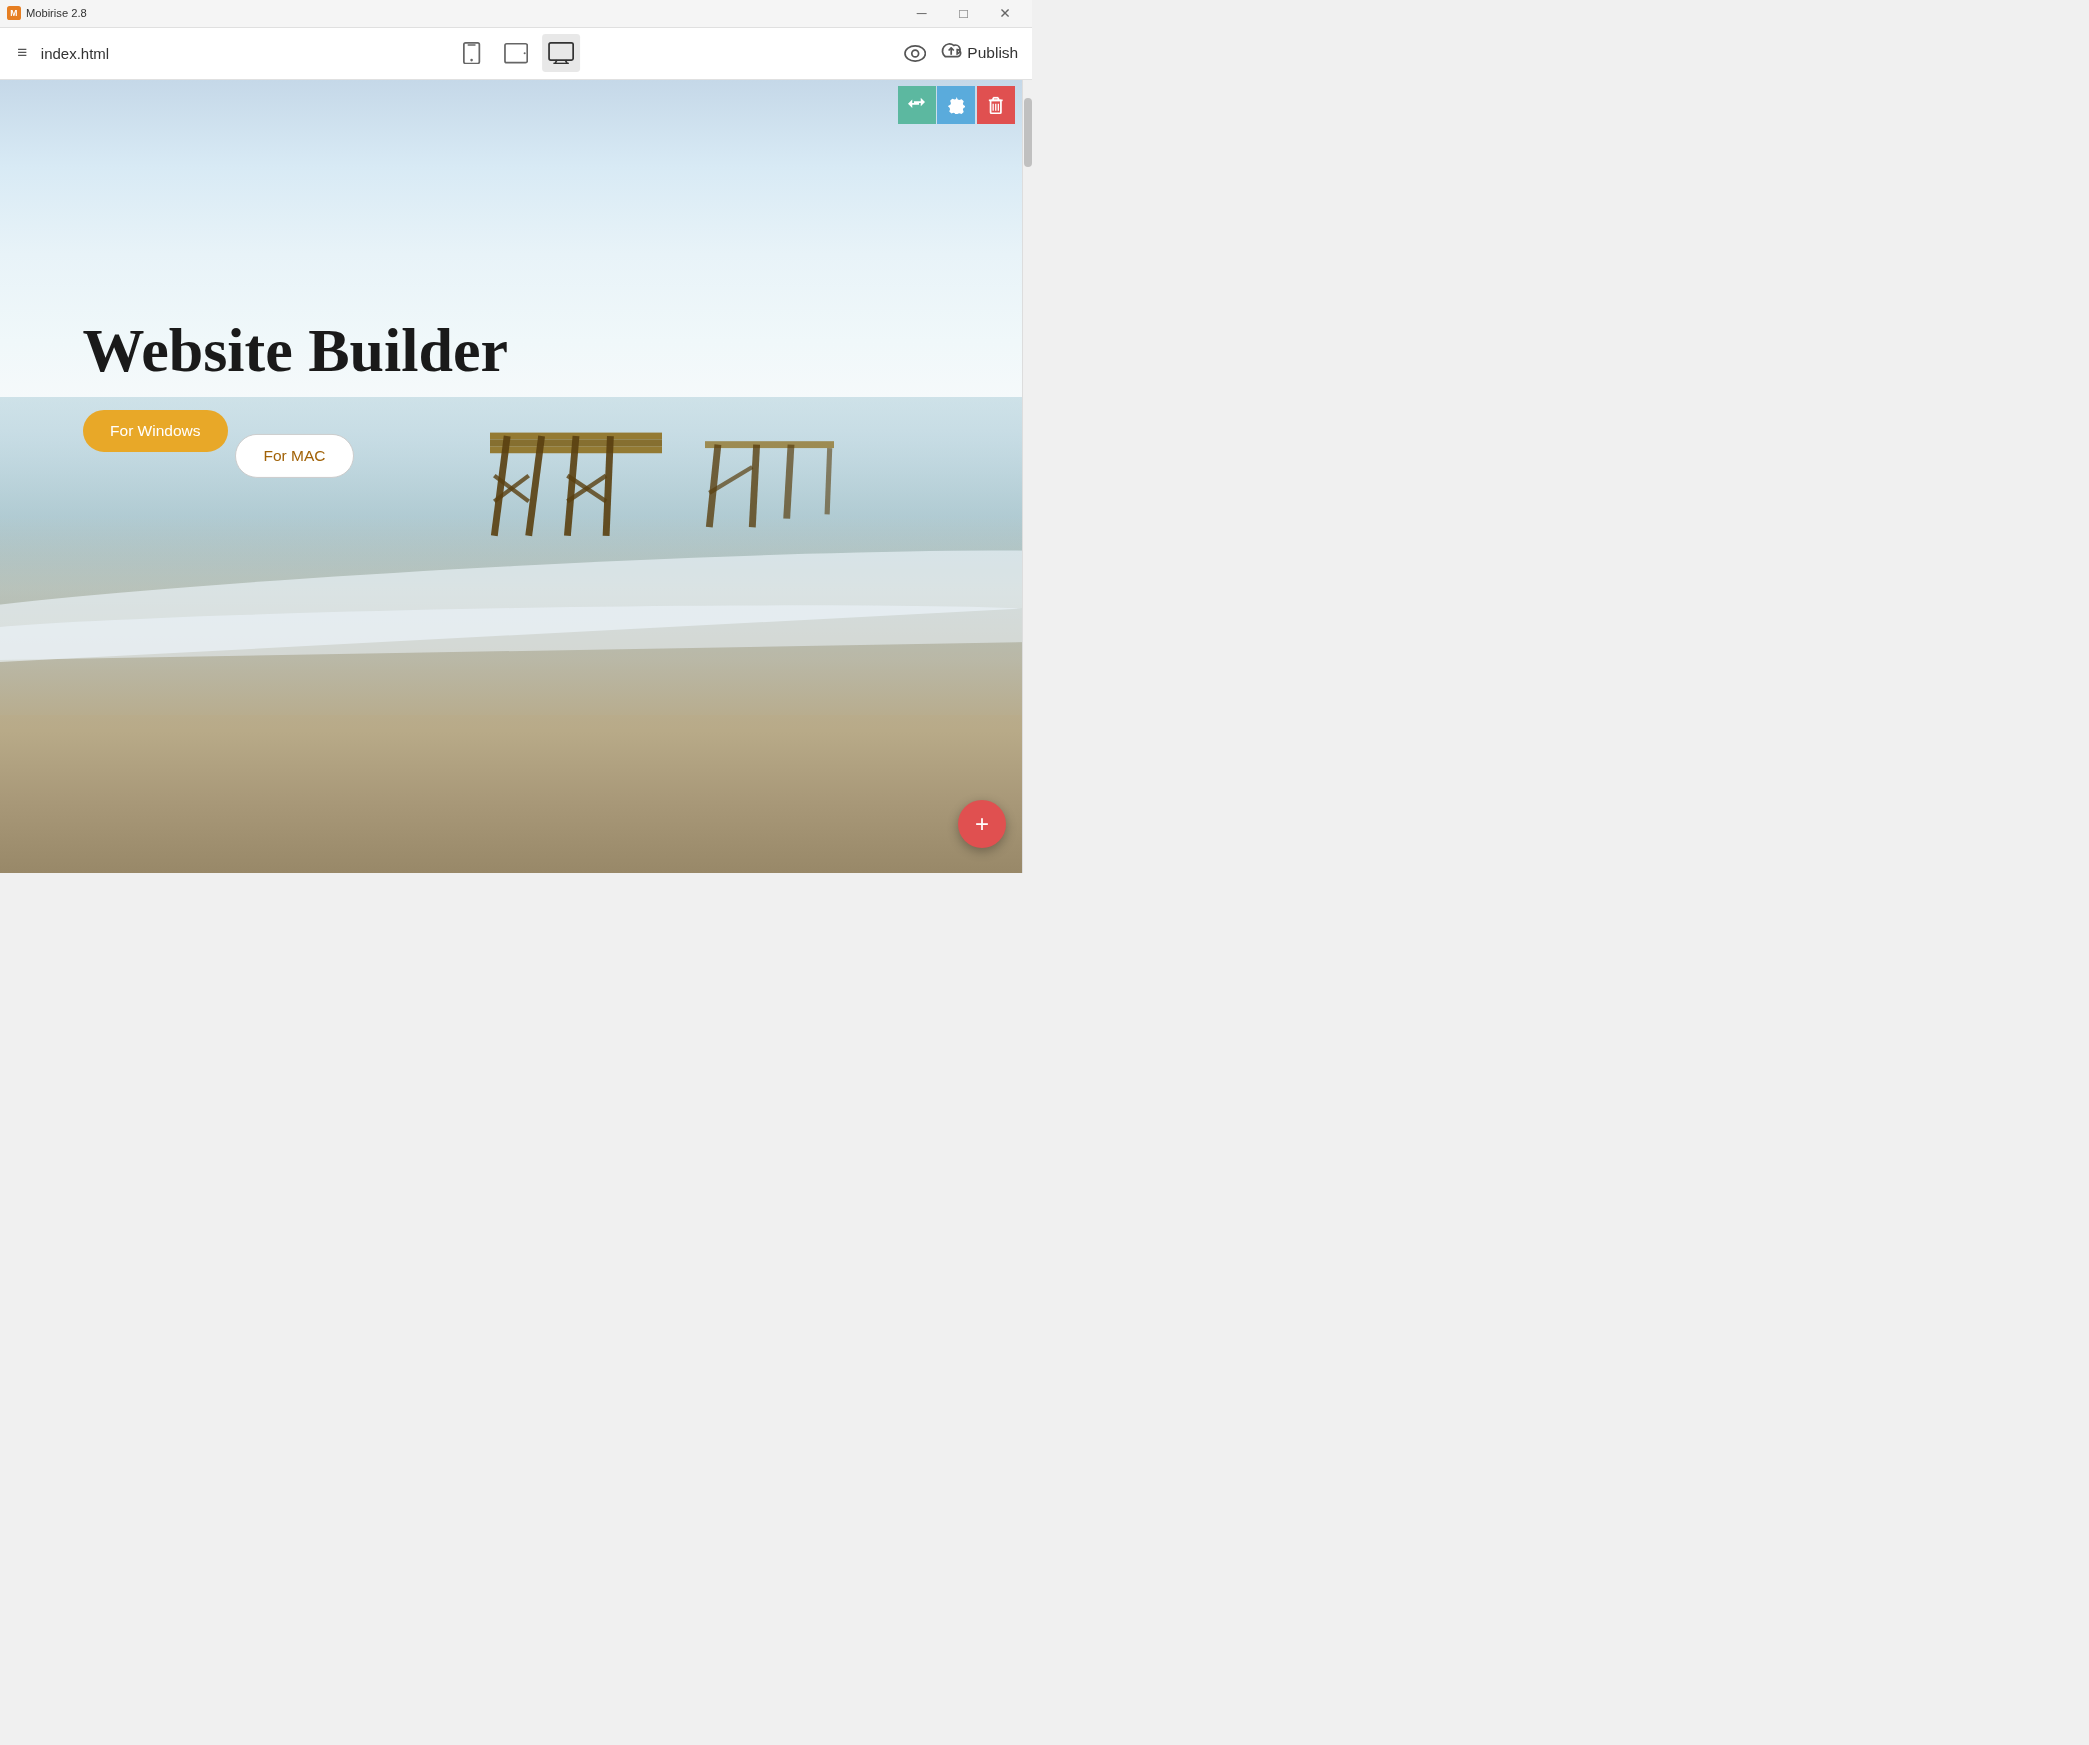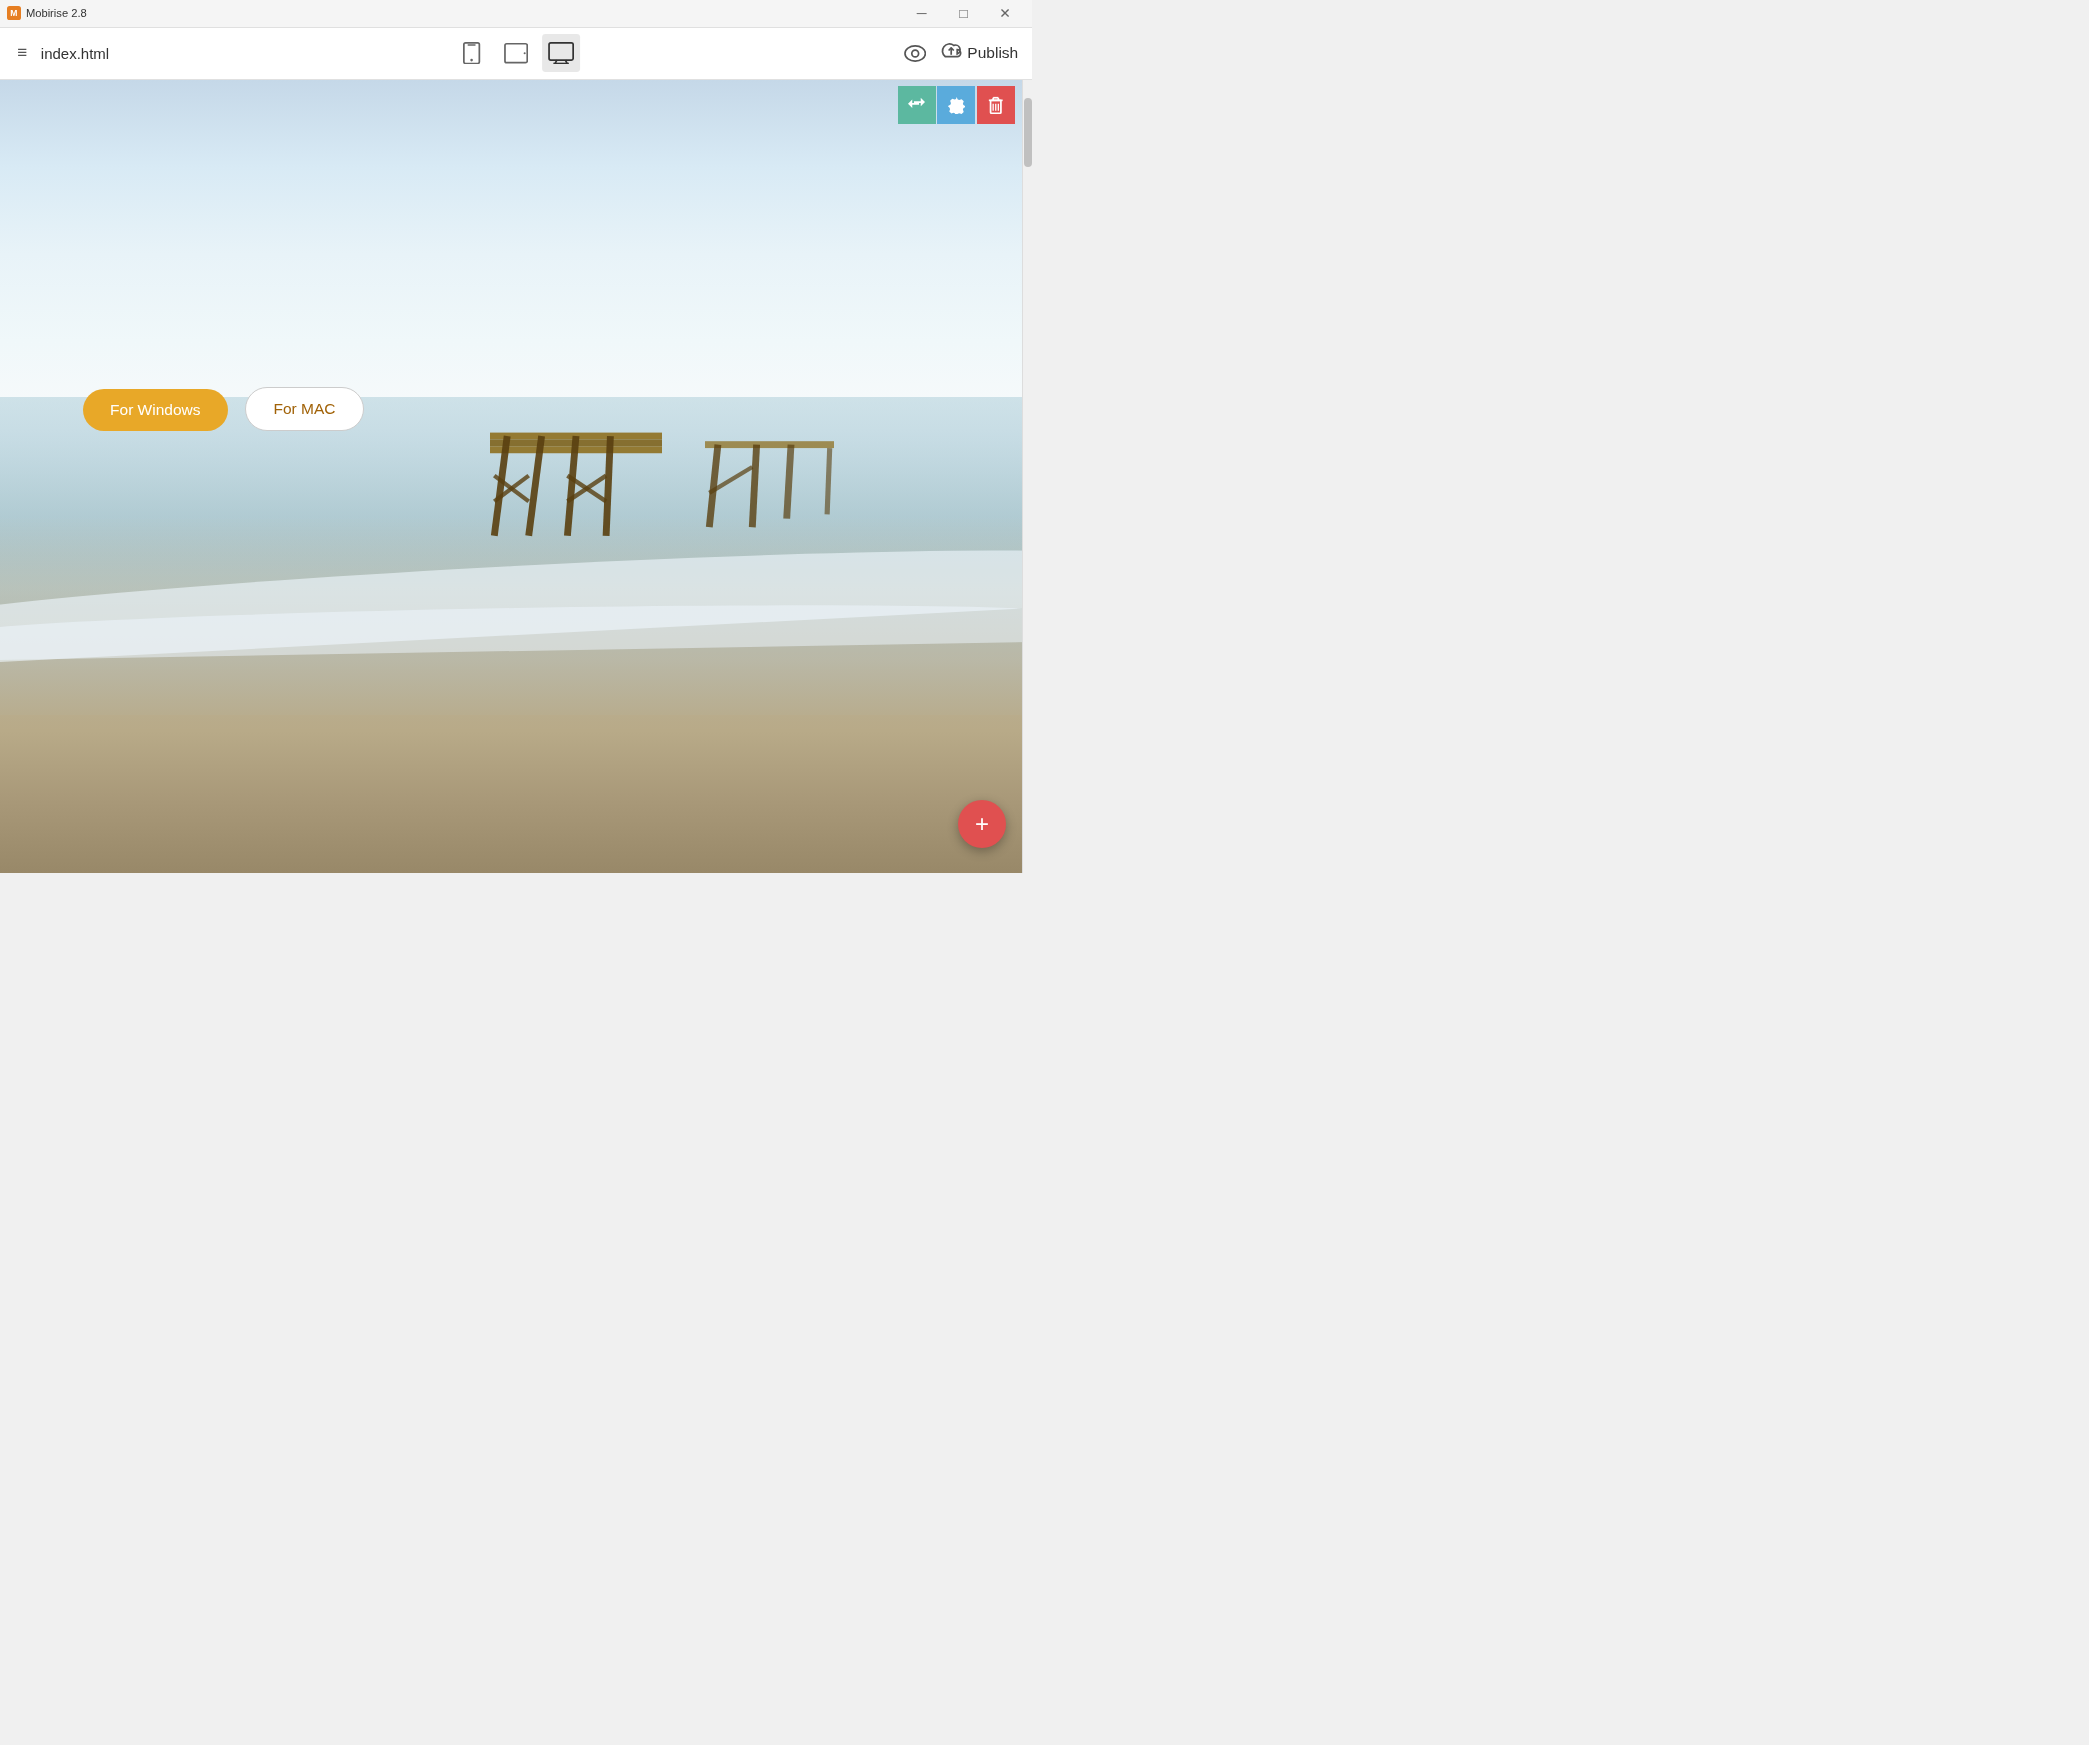--- a/index.html
+++ b/index.html
@@ -292,22 +292,22 @@
       font-size: 62px;
       font-weight: 700;
       color: #1a1a1a;
       font-family: Georgia, serif;
       margin-bottom: 26px;
       line-height: 1.1;
     }
 
     .hero-buttons {
       display: flex;
-      gap: 17px;
-      align-items: flex-end;
+      gap: 7px;
+      align-items: flex-start;
     }
 
     .btn-windows {
       background: #e8a828;
       color: white;
       border: none;
       border-radius: 26px;
       padding: 12px 27.5px;
       font-size: 15.5px;
       cursor: pointer;
@@ -504,20 +504,21 @@
 
         <line x1="305" y1="130" x2="355" y2="100" stroke="#5a4010" stroke-width="5" opacity="0.7"></line>
 
         <line x1="400" y1="74" x2="395" y2="160" stroke="#5a4010" stroke-width="8" opacity="0.7"></line>
 
         <line x1="445" y1="78" x2="442" y2="155" stroke="#5a4010" stroke-width="6" opacity="0.6"></line>
       </svg>
     </div>
 
     <div class="hero-content">
+      <h1 class="hero-title">Website Builder</h1>
       <div class="hero-buttons">
         <button class="btn-windows">For Windows</button>
         <button class="btn-mac">For MAC</button>
       </div>
     </div>
 
     <div class="content-actions">
       <button class="content-action-btn action-swap" style="background:#5cb8a0;" title="Move block">
         <svg width="17" height="17" viewBox="0 0 20 20" fill="white">
           <path d="M5 3l-5 5 5 5V9h8V7H5V3zm10 4v4l5-5-5-5v4H7v2h8z"></path>

